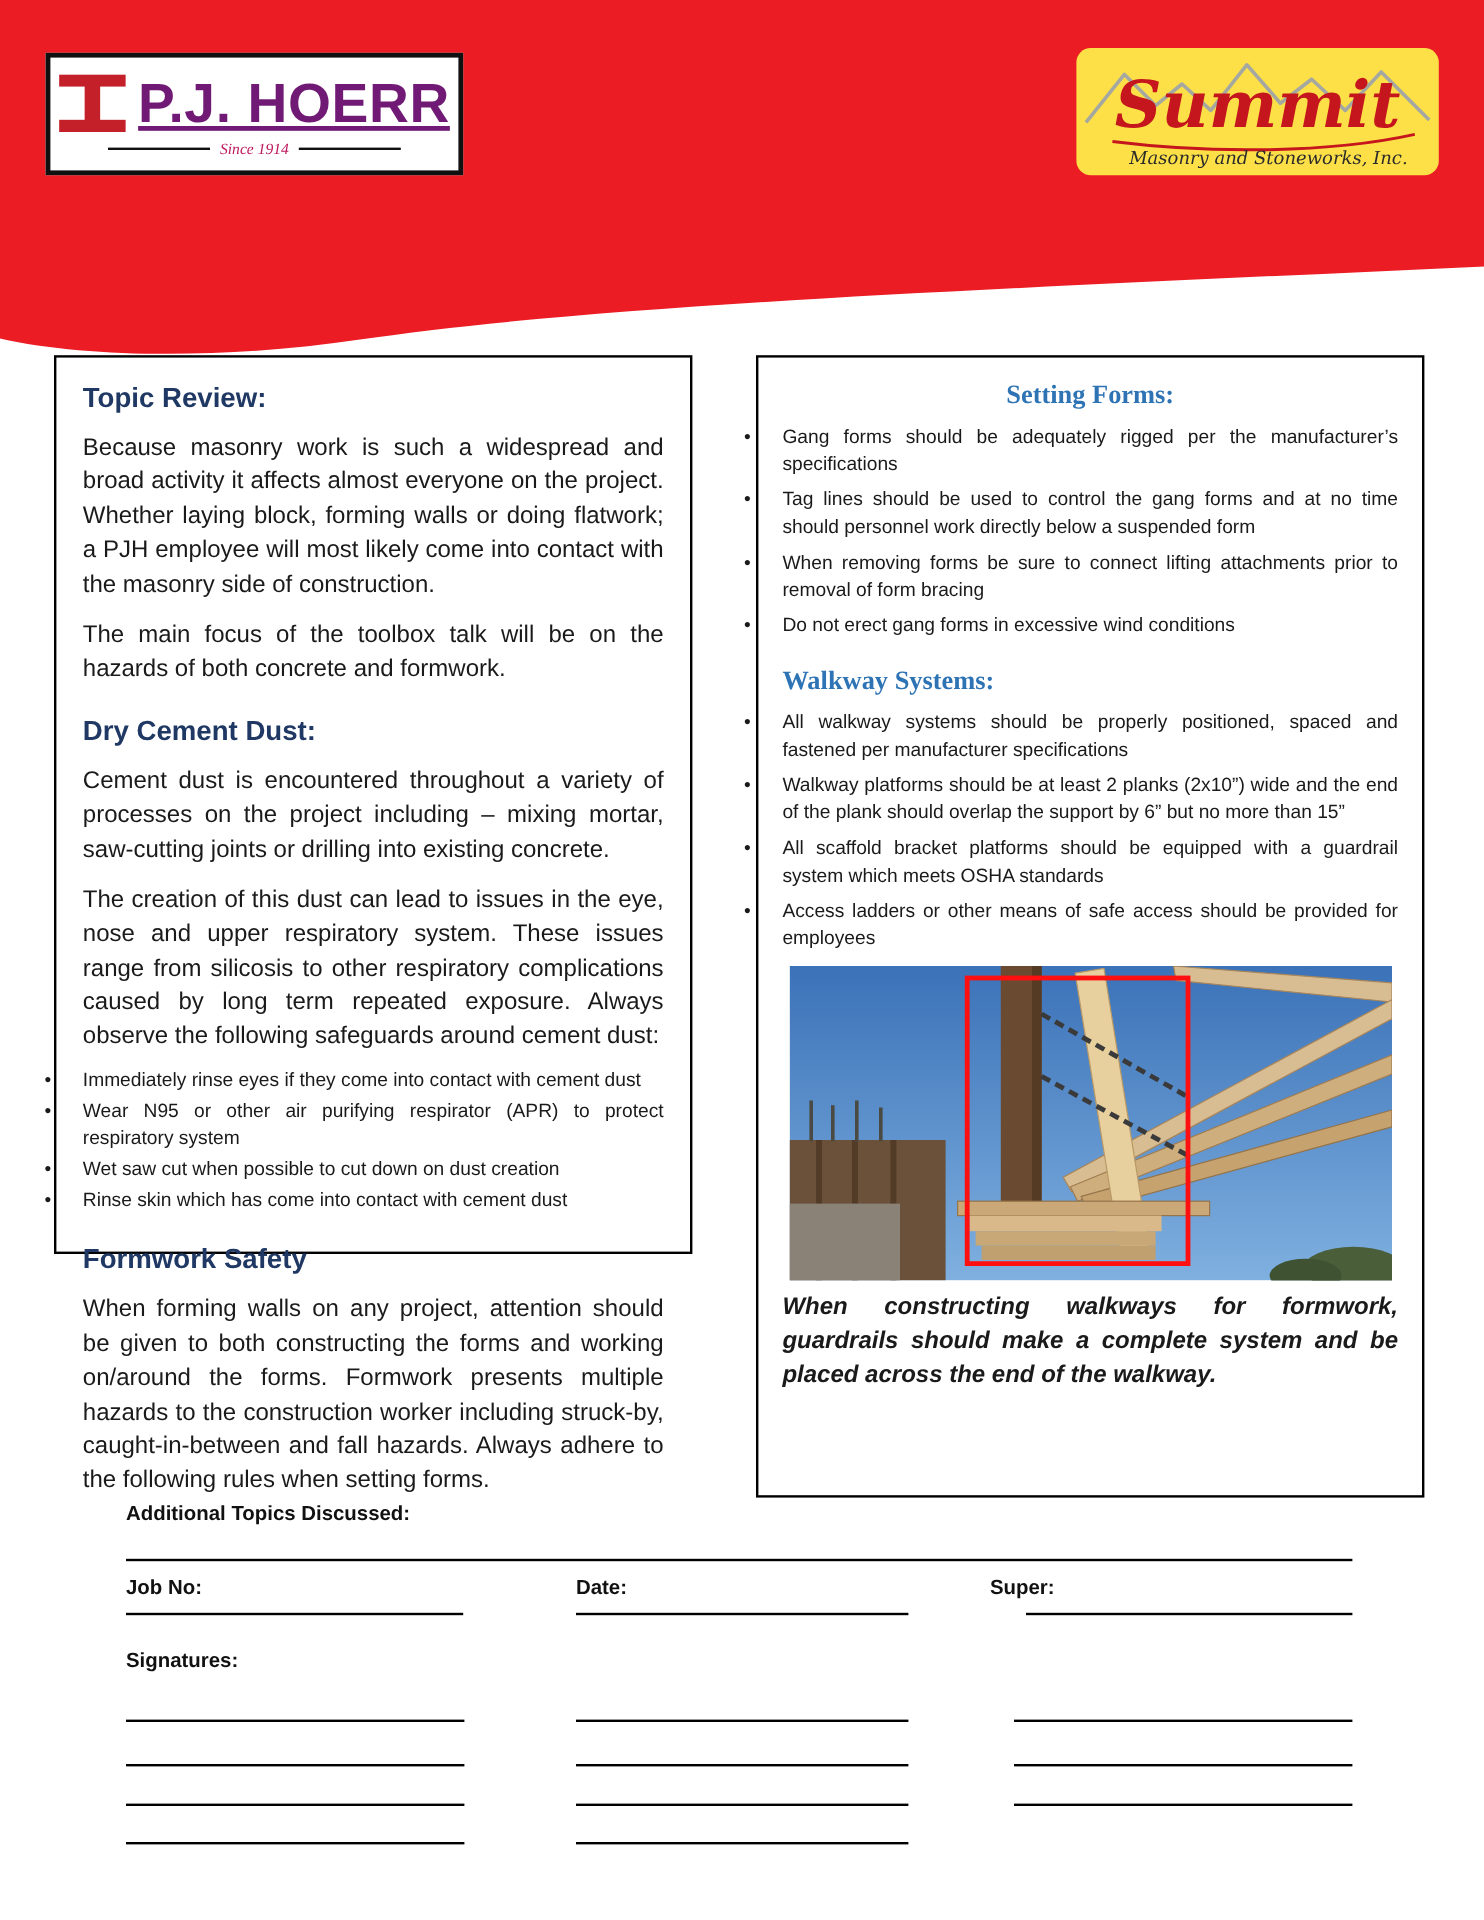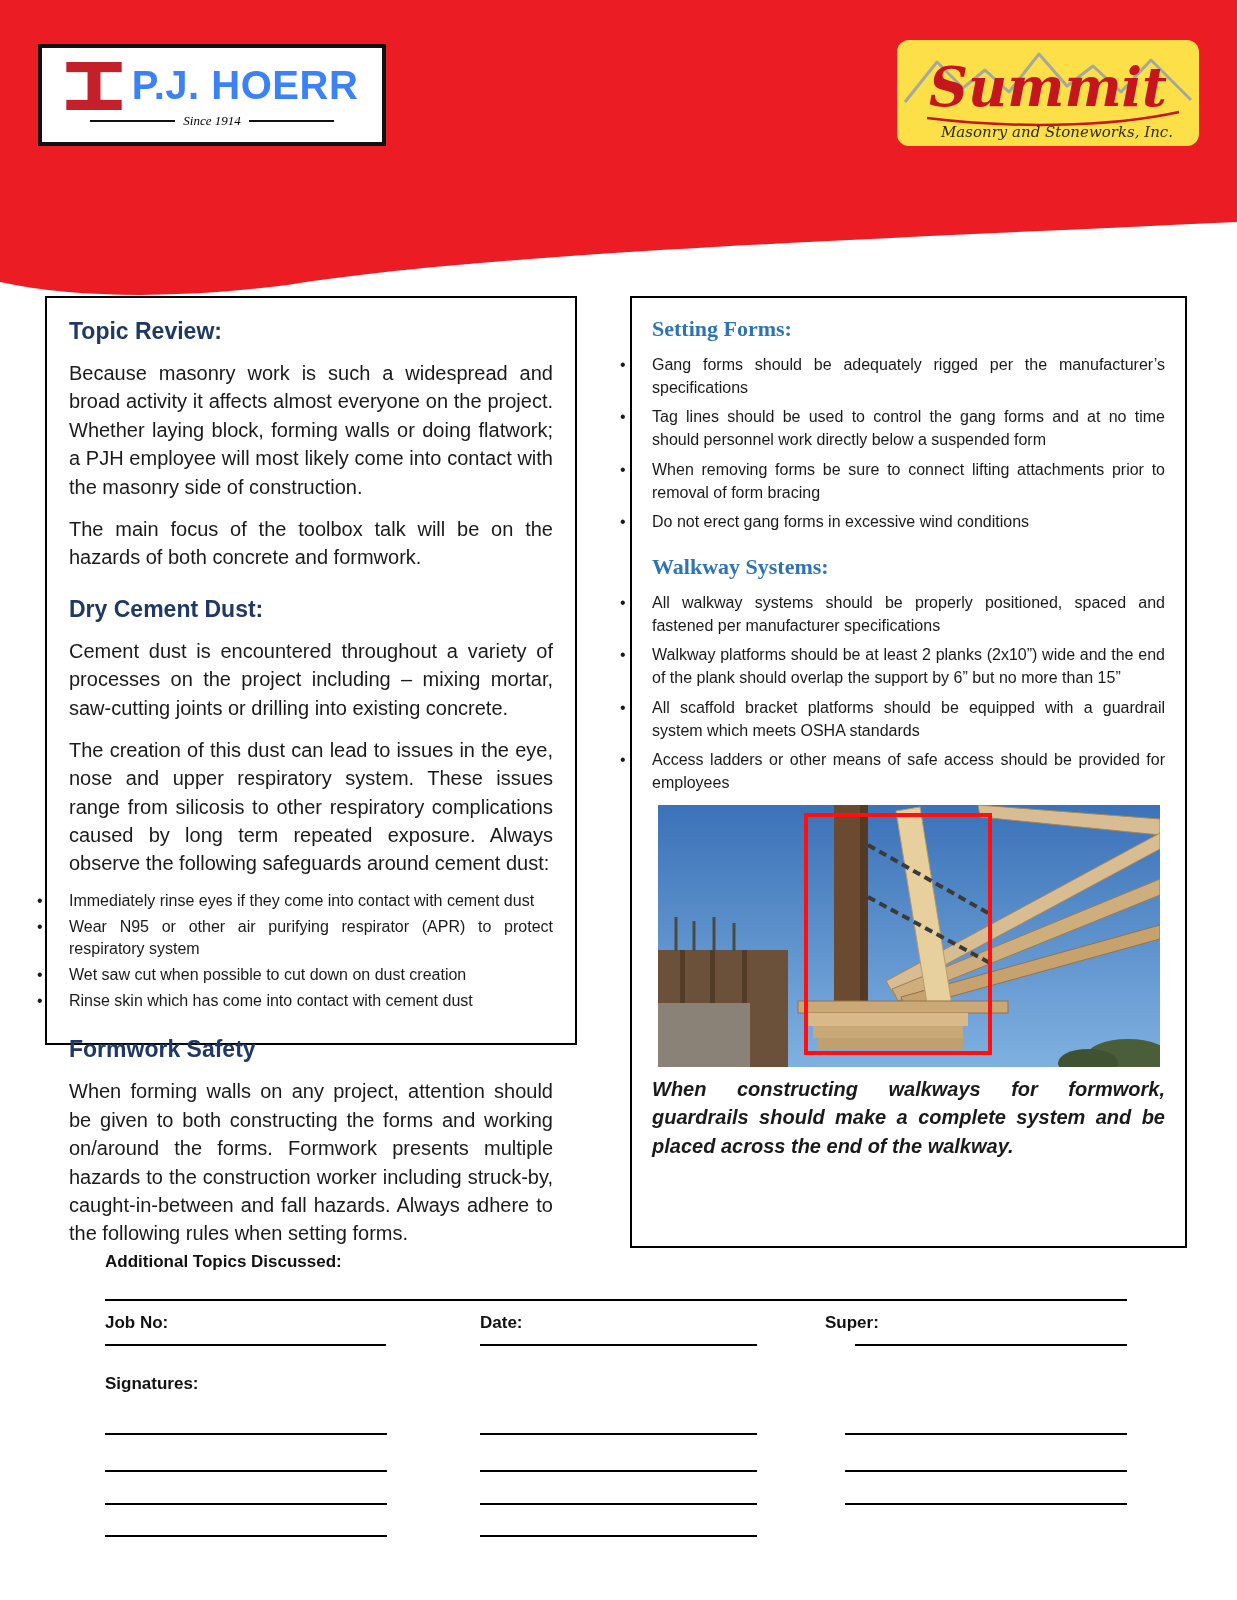--- a/index.html
+++ b/index.html
@@ -3,39 +3,39 @@
 <meta charset="utf-8">
 <style>
   html,body{margin:0;padding:0;background:#ffffff;}
   body{width:1237px;height:1600px;font-family:"Liberation Sans",sans-serif;color:#1a1a1a;}
   .page{position:relative;width:1237px;height:1600px;background:#ffffff;overflow:hidden;}
 
   .swoosh{position:absolute;top:0;left:0;display:block;}
 
   .pjh-logo{position:absolute;left:38px;top:44px;width:348px;height:102px;background:#ffffff;border:4px solid #101010;display:flex;flex-direction:column;align-items:center;justify-content:center;box-sizing:border-box;}
   .pjh-row{display:flex;align-items:center;gap:10px;}
-  .pjh-name{font-size:40px;font-weight:bold;color:#3b82f6;letter-spacing:0.5px;}
+  .pjh-name{font-size:46px;font-weight:bold;color:#701a75;letter-spacing:0.5px;text-decoration:underline;}
   .pjh-since{display:flex;align-items:center;gap:8px;width:72%;margin-top:3px;}
   .pjh-since .rule{flex:1;height:2px;background:#101010;}
-  .since-text{font-family:"Liberation Serif",serif;font-style:italic;font-size:13px;color:#000000;white-space:nowrap;}
+  .since-text{font-family:"Liberation Serif",serif;font-style:italic;font-size:13px;color:#be185d;white-space:nowrap;}
 
   .header-text{position:absolute;left:420px;top:44px;color:#ffffff;}
   .ht1{font-size:28px;}
   .ht2{font-size:33px;margin-top:16px;}
 
   .summit-logo{position:absolute;left:897px;top:40px;width:302px;height:106px;background:#fde047;border-radius:12px;overflow:hidden;}
 
   .box{position:absolute;border:2px solid #000;background:#fff;box-sizing:border-box;}
   .left-box{left:45px;top:296px;width:532px;height:749px;padding:14px 22px;}
   .right-box{left:630px;top:296px;width:557px;height:952px;padding:12px 20px;}
 
   .navy{color:#1F3864;font-size:23px;font-weight:bold;margin:24px 0 0 0;font-family:"Liberation Sans",sans-serif;}
   .navy.first{margin-top:6px;}
   .blue{color:#2E74B5;font-family:"Liberation Serif",serif;font-size:22px;font-weight:bold;margin:20px 0 0 0;}
-  .blue.first{margin-top:6px;}
+  .blue.first{margin-top:6px;text-align:center;}
 
   .box p{font-size:20px;line-height:1.42;text-align:justify;margin:14px 0 0 0;}
   ul.bullets{list-style:none;margin:12px 0 0 0;padding:0;}
   .bullets li{position:relative;font-size:16px;line-height:1.42;text-align:justify;}
   .bullets li::before{content:"\2022";position:absolute;left:-32px;}
   .left-bullets{padding-left:76px;}
   .left-bullets li{margin-bottom:3px;}
   .right-bullets{padding-left:44px;padding-right:2px;}
   .right-bullets li{margin-bottom:7px;}
 

